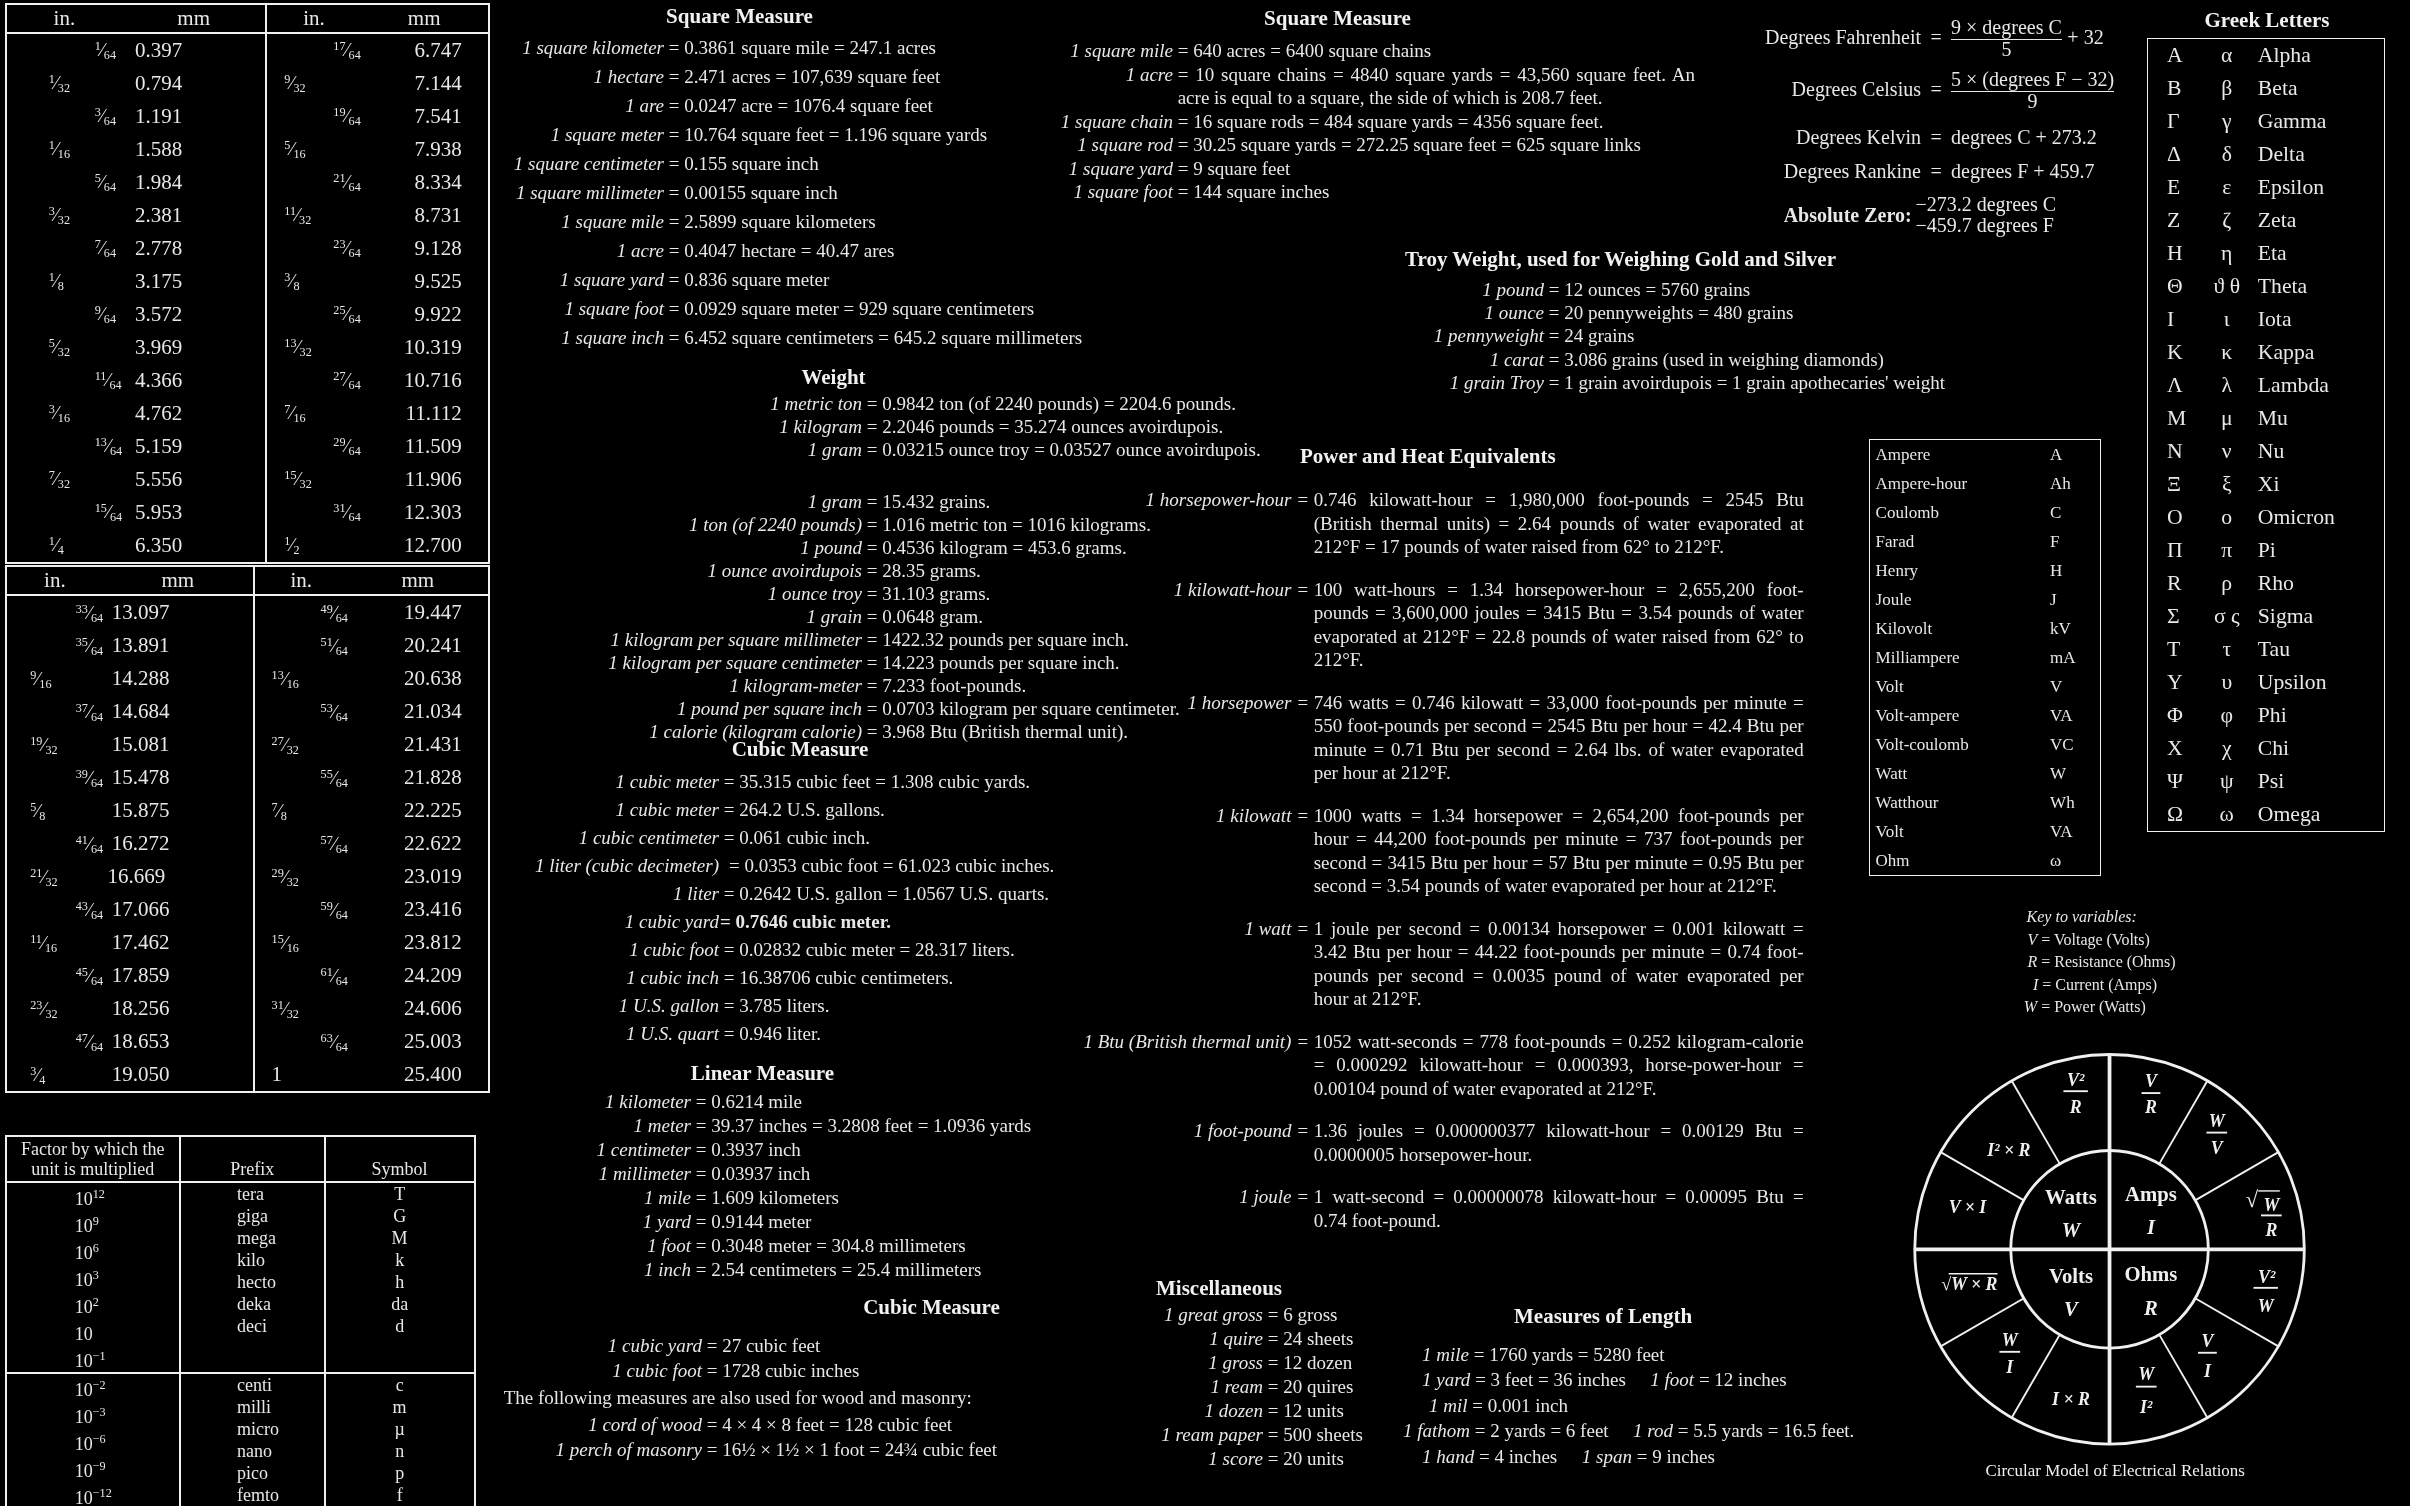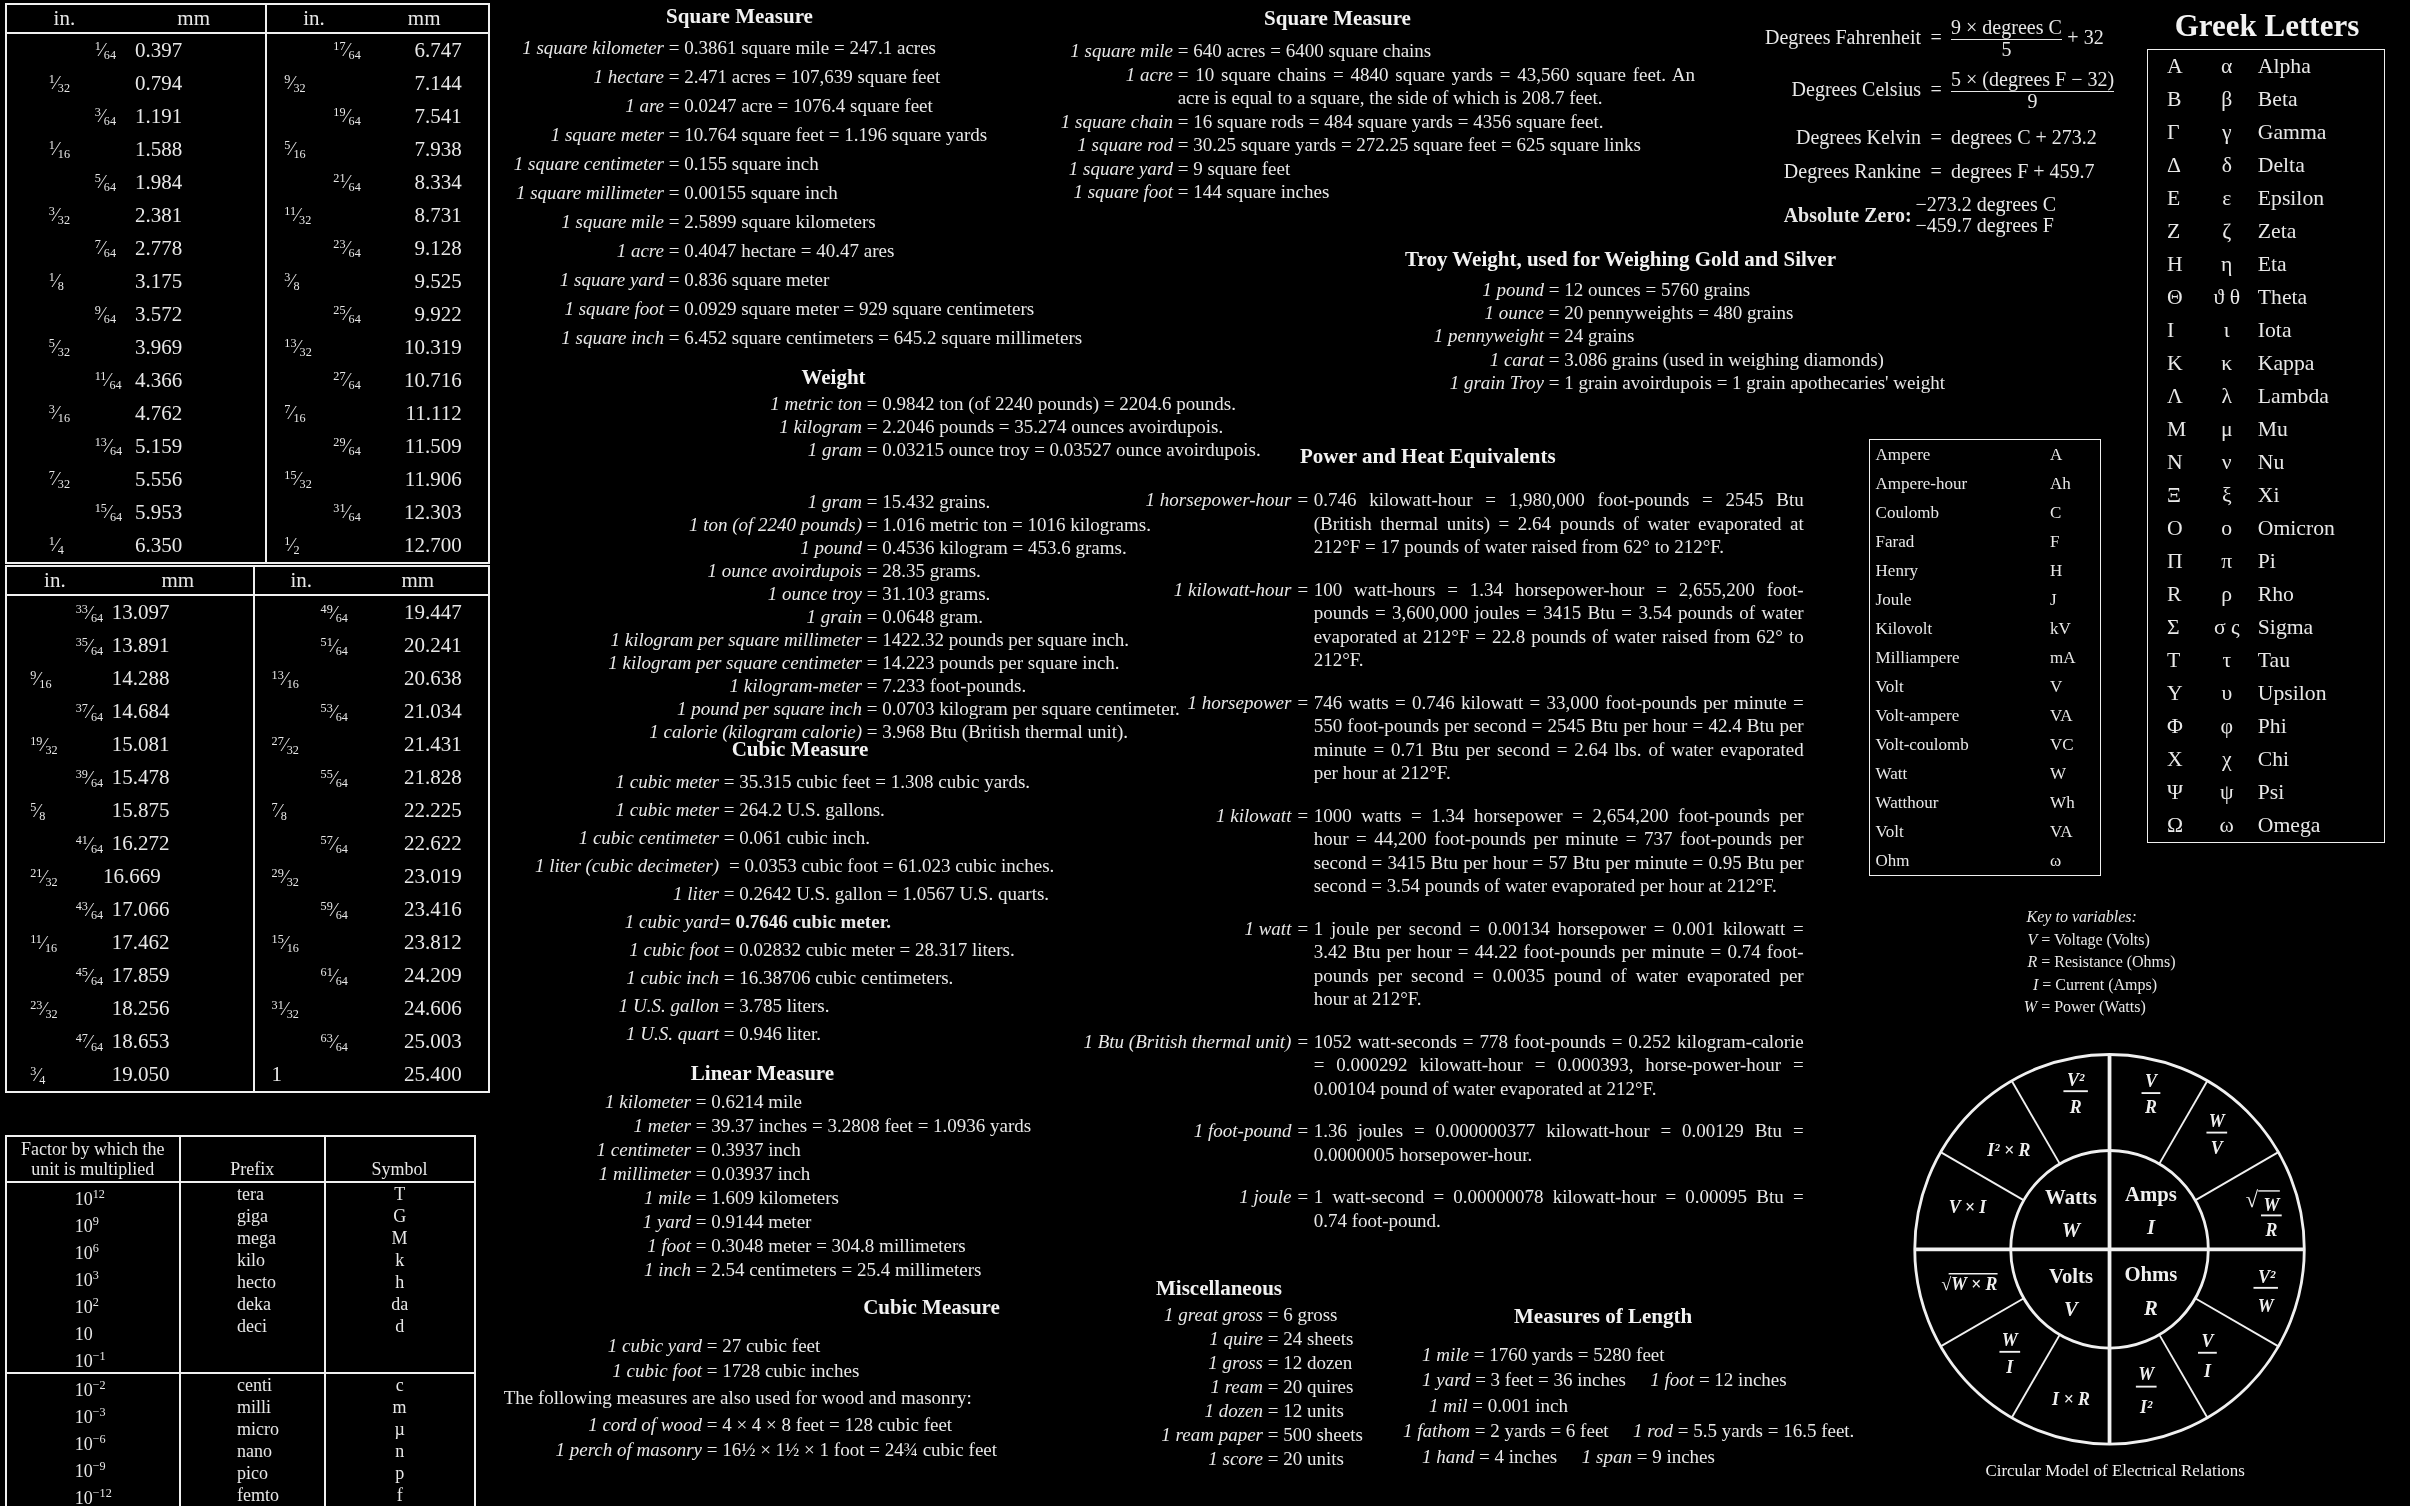--- a/index.html
+++ b/index.html
@@ -219,21 +219,21 @@
         <td style="text-align: right; padding-right: 26px;">22.225</td>
       </tr>
       <tr>
         <td colspan="1" style="padding-left: 69px; white-space: nowrap;"><span class="frac"><sup>41</sup><span class="sl">⁄</span><sub>64</sub></span></td>
         <td style="text-align: right; padding-right: 83px;">16.272</td>
         <td class="sep" style="padding-left: 66px; white-space: nowrap;"><span class="frac"><sup>57</sup><span class="sl">⁄</span><sub>64</sub></span></td>
         <td style="text-align: right; padding-right: 26px;">22.622</td>
       </tr>
       <tr>
         <td colspan="1" style="padding-left: 23.5px; white-space: nowrap;"><span class="frac"><sup>21</sup><span class="sl">⁄</span><sub>32</sub></span></td>
-        <td style="text-align: left; padding-right: 83px;">16.669</td>
+        <td style="text-align: center; padding-right: 83px;">16.669</td>
         <td class="sep" style="padding-left: 17px; white-space: nowrap;"><span class="frac"><sup>29</sup><span class="sl">⁄</span><sub>32</sub></span></td>
         <td style="text-align: right; padding-right: 26px;">23.019</td>
       </tr>
       <tr>
         <td colspan="1" style="padding-left: 69px; white-space: nowrap;"><span class="frac"><sup>43</sup><span class="sl">⁄</span><sub>64</sub></span></td>
         <td style="text-align: right; padding-right: 83px;">17.066</td>
         <td class="sep" style="padding-left: 66px; white-space: nowrap;"><span class="frac"><sup>59</sup><span class="sl">⁄</span><sub>64</sub></span></td>
         <td style="text-align: right; padding-right: 26px;">23.416</td>
       </tr>
       <tr>
@@ -621,21 +621,21 @@
         <td>VA</td>
       </tr>
       <tr>
         <td>Ohm</td>
         <td>ω</td>
       </tr>
     </tbody>
 </table>
 
 <div class="abs" style="left:2147px; top:7.5px; width:240px;">
-  <div class="title" style="font-size:31px; text-align:center;">Greek Letters</div>
+  <div class="title" style="font-size:21px; text-align:center;">Greek Letters</div>
   <table class="greek" style="margin-top:5.6px; width:238px;">
     <colgroup>
         <col style="width:52px">
         <col style="width:47px">
         <col>
       </colgroup>
     <tbody id="greekbody">
         <tr>
           <td>Α</td>
           <td style="padding-left: 7.5px; text-align: center;">α</td>

